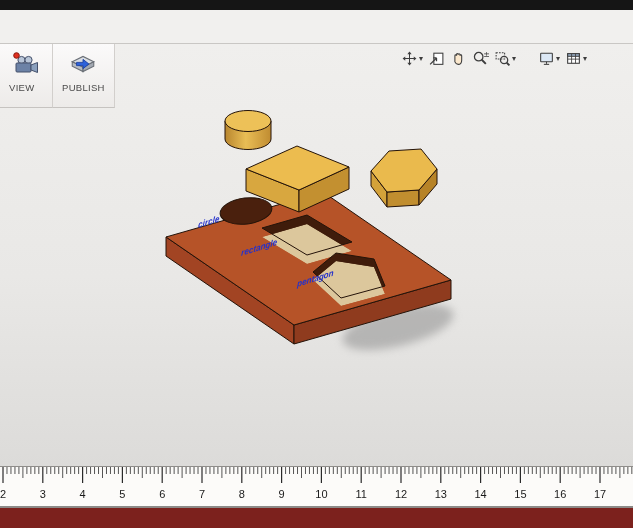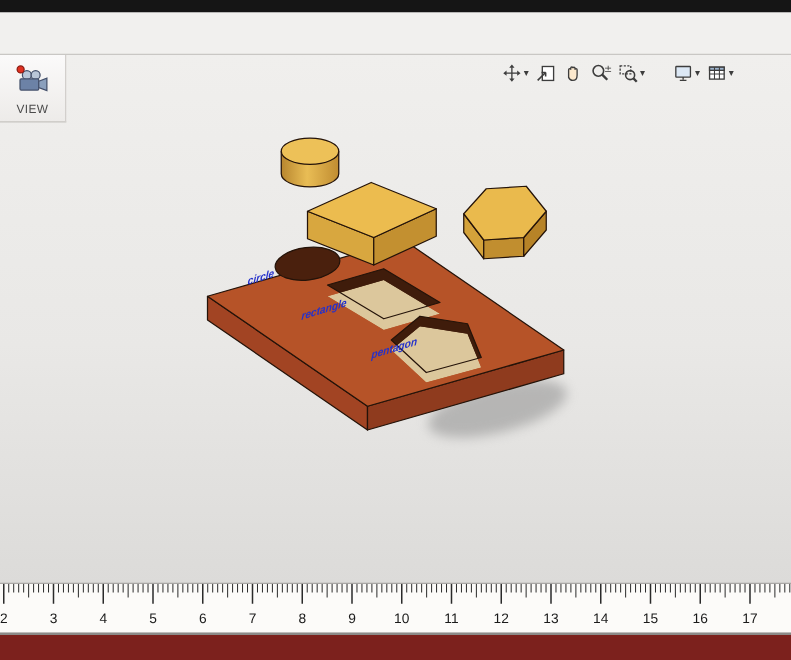--- a/index.html
+++ b/index.html
@@ -4,22 +4,22 @@
 <style>
   *{margin:0;padding:0;box-sizing:border-box}
   html,body{width:633px;height:528px;overflow:hidden;font-family:"Liberation Sans",sans-serif}
   .app{width:633px;height:528px;display:flex;flex-direction:column;background:#e7e6e4}
   .titlebar{height:10px;background:#151515}
   .ribbon{height:34px;background:#f1f0ee;border-bottom:1px solid #c9c7c4}
   .canvas{flex:1;position:relative;overflow:hidden;
     background:linear-gradient(180deg,#f0efed 0%,#e9e8e6 55%,#dcdbd9 100%)}
   .panels{position:absolute;top:0;left:0;display:flex;z-index:3}
   .panel{background:linear-gradient(#fbfafa,#edebe9);border-right:1px solid #d2cfcc;
-    border-bottom:1px solid #c6c3c0;display:flex;flex-direction:column;align-items:center;
-    padding:4px 9px 4px;min-width:52px}
+    border-bottom:1px solid #c6c3c0;display:flex;flex-direction:column;
+    padding:4px 9px 14px;min-width:52px}
   .panel-btn{background:transparent;border:1px solid transparent;cursor:pointer;padding:2px;line-height:0}
   .panel-label{font-size:9.5px;color:#4b4b4b;letter-spacing:.3px;margin-top:2px}
   .navbar{position:absolute;top:5px;right:44px;display:flex;align-items:center;gap:1px;z-index:3}
   .nav-btn{display:flex;align-items:center;background:transparent;border:none;padding:1px 2px;cursor:pointer;line-height:0}
   .caret{font-size:8px;color:#3d3d3d;margin-left:1px;line-height:8px}
   .nav-gap{width:16px}
   .scene{position:absolute;left:0;top:0;width:633px;height:421px}
   .ruler{height:40px;background:#fcfbf9;border-top:1px solid #8f8d8a}
   .ruler svg{display:block}
   .strip{height:2px;background:#8c8a88}
@@ -41,20 +41,31 @@
         <button class="panel-btn">
           <svg width="28" height="26" viewBox="0 0 28 26">
             <circle cx="9.5" cy="9" r="3.6" fill="#b9c6d8" stroke="#44506b"></circle>
             <circle cx="16.5" cy="9" r="3.6" fill="#b9c6d8" stroke="#44506b"></circle>
             <rect x="4" y="12" width="15" height="9" rx="1" fill="#6c82a6" stroke="#44506b"></rect>
             <path d="M19 14 L25.5 11.5 V21.5 L19 19 Z" fill="#8ba0bd" stroke="#44506b"></path>
             <circle cx="4.5" cy="4.5" r="2.8" fill="#e03020" stroke="#8a1a10"></circle>
           </svg>
         </button>
         <div class="panel-label">VIEW</div>
+      </div>
+      <div class="panel">
+        <button class="panel-btn">
+          <svg width="28" height="26" viewBox="0 0 26 24">
+            <polygon points="3,10 13,5 23,10 13,15" fill="#d9dde2" stroke="#6a6f76"></polygon>
+            <polygon points="3,10 13,15 13,19 3,14" fill="#b7bcc4" stroke="#6a6f76"></polygon>
+            <polygon points="13,15 23,10 23,14 13,19" fill="#a3a9b2" stroke="#6a6f76"></polygon>
+            <path d="M7,10.5 h6 v-2.8 l5.5,4.3 -5.5,4.3 v-2.8 h-6 Z" fill="#2e62d9" stroke="#1b3f9e" stroke-width="0.8"></path>
+          </svg>
+        </button>
+        <div class="panel-label">PUBLISH</div>
       </div>
     </div>
 
     <div class="navbar">
       <button class="nav-btn">
         <svg width="17" height="17" viewBox="0 0 16 16">
           <path d="M8 1.5 L6 4 H10 Z" fill="#3d3d3d"></path>
           <path d="M8 14.5 L6 12 H10 Z" fill="#3d3d3d"></path>
           <path d="M1.5 8 L4 6 V10 Z" fill="#3d3d3d"></path>
           <path d="M14.5 8 L12 6 V10 Z" fill="#3d3d3d"></path>

